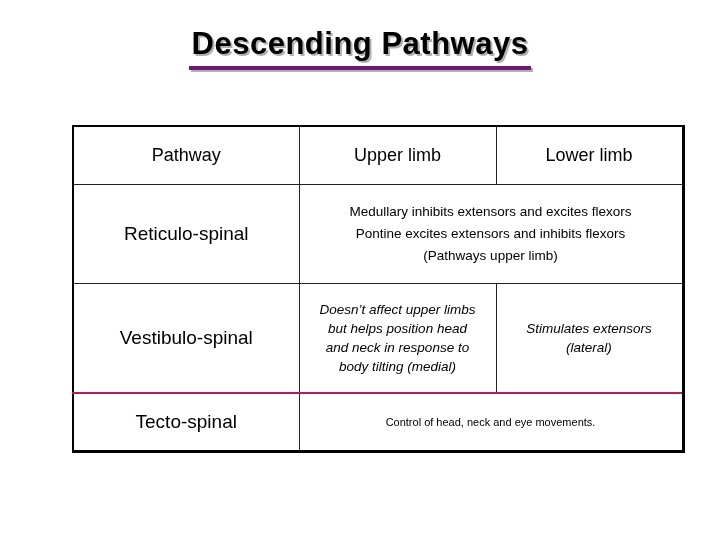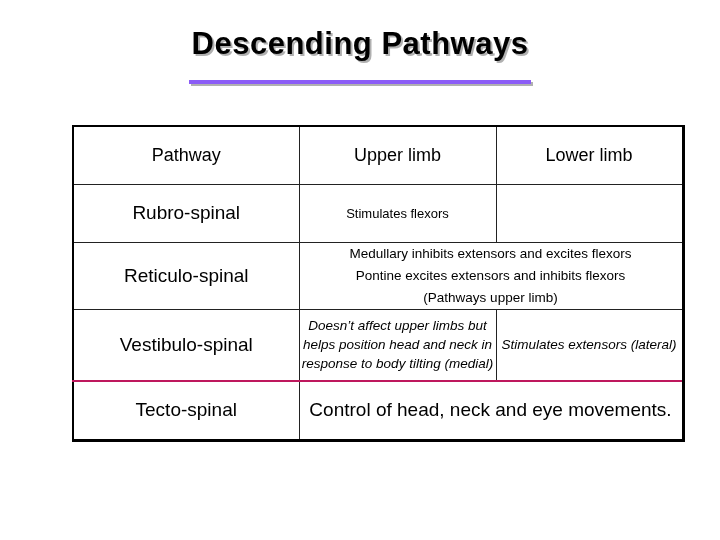--- a/index.html
+++ b/index.html
@@ -21,39 +21,39 @@
     right: 0;
     margin: 0;
     text-align: center;
     font-size: 31px;
     line-height: 36px;
     font-weight: bold;
     letter-spacing: 0.5px;
   }
   .title-text {
     display: inline-block;
-    padding: 0 3px 18px 3px;
-    border-bottom: 4px solid #8b5cf6;
+    padding: 0 3px 4px 3px;
+    border-bottom: 4px solid #701a75;
     filter: drop-shadow(2px 2px 0 #b0b0b0);
   }
 
   
   .pathways-table {
     position: absolute;
     left: 72px;
     top: 125px;
     width: 610px;
     border-collapse: collapse;
     table-layout: fixed;
     background: #fff;
   }
   .pathways-table th,
   .pathways-table td {
     border: 1px solid #222;
-    padding: 0;
+    padding: 16px;
     vertical-align: middle;
     text-align: center;
     font-weight: normal;
     color: #000;
     overflow: hidden;
   }
   .pathways-table {
     border: 2px solid #000;
     border-right-width: 3px;
     border-bottom-width: 3px;
@@ -87,21 +87,21 @@
     text-align: left;
     vertical-align: top;
     padding: 5px 9px 2px 11px;
     font-size: 13.5px;
     line-height: 19px;
     font-style: italic;
   }
   .cell-vestibulo-lower { padding-left: 8px; margin-top: 36px; }
 
   tr.r-tecto td { border-top: 2px solid #be185d; }
-  .cell-tecto-desc { font-size: 19px; }
+  .cell-tecto-desc { font-size: 11px; }
 </style>
 </head>
 <body>
 
 <div class="slide">
 
   <h1 class="title">
     <span class="title-text">Descending Pathways</span>
   </h1>
 
@@ -112,25 +112,20 @@
       <col style="width:187px">
     </colgroup>
     <tbody>
       <tr class="r-header">
         <th class="header-cell">Pathway</th>
         <th class="header-cell">Upper limb</th>
         <th class="header-cell">Lower limb</th>
       </tr>
 
 
-      <tr class="r-rubro">
-        <td class="pathway-name">Rubro-spinal</td>
-        <td class="desc cell-rubro-upper">Stimulates flexors</td>
-        <td class="desc"></td>
-      </tr>
 
       <tr class="r-reticulo">
         <td class="pathway-name">Reticulo-spinal</td>
         <td class="desc cell-reticulo-desc" colspan="2">
           <div>Medullary inhibits extensors and excites flexors</div>
           <div>Pontine excites extensors and inhibits flexors</div>
           <div>(Pathways upper limb)</div>
         </td>
       </tr>
 

